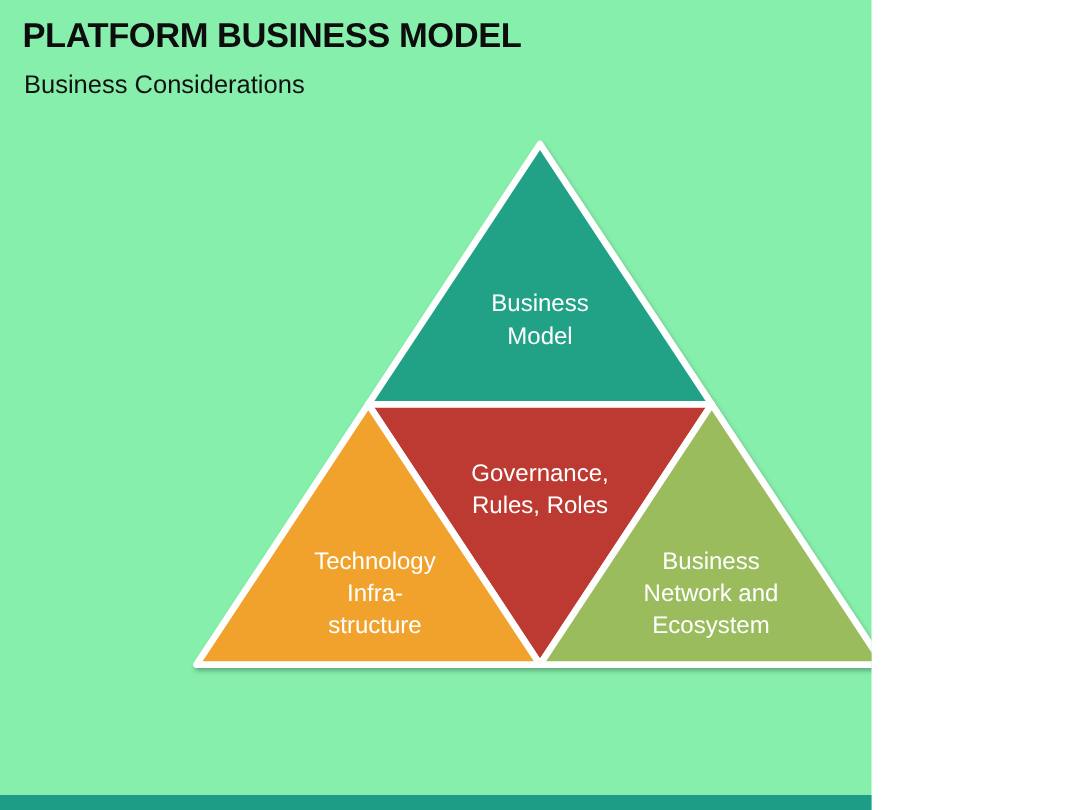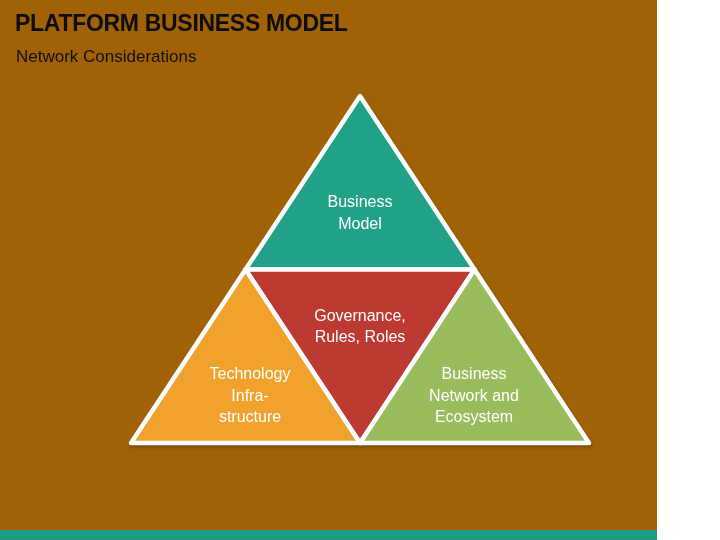--- a/index.html
+++ b/index.html
@@ -2,23 +2,23 @@
 <html><head>
 <meta charset="utf-8">
 <style>
   html, body {
     margin: 0;
     padding: 0;
     background: #ffffff;
   }
   .slide {
     position: relative;
-    width: 657px;
+    width: 581px;
     height: 540px;
-    background: #a16207;
+    background: #86efac;
     overflow: hidden;
     font-family: "Liberation Sans", sans-serif;
   }
   .slide-title {
     position: absolute;
     left: 15px;
     top: 10px;
     font-size: 23px;
     font-weight: 700;
     letter-spacing: -0.3px;
@@ -54,21 +54,21 @@
     text-anchor: middle;
   }
 </style>
 </head>
 <body>
 
 <div class="slide">
 
   <div class="slide-title">PLATFORM BUSINESS MODEL</div>
 
-  <div class="slide-subtitle">Network Considerations</div>
+  <div class="slide-subtitle">Business Considerations</div>
 
   <svg class="pyramid" width="720" height="540" viewBox="0 0 720 540">
 
     <g class="seg-group">
 
       <polygon class="seg" points="360,96 474.5,269.5 245.5,269.5" fill="#21A287"></polygon>
 
       <polygon class="seg" points="245.5,269.5 474.5,269.5 360,443" fill="#BC3A31"></polygon>
 
       <polygon class="seg" points="245.5,269.5 360,443 131,443" fill="#F0A22C"></polygon>

